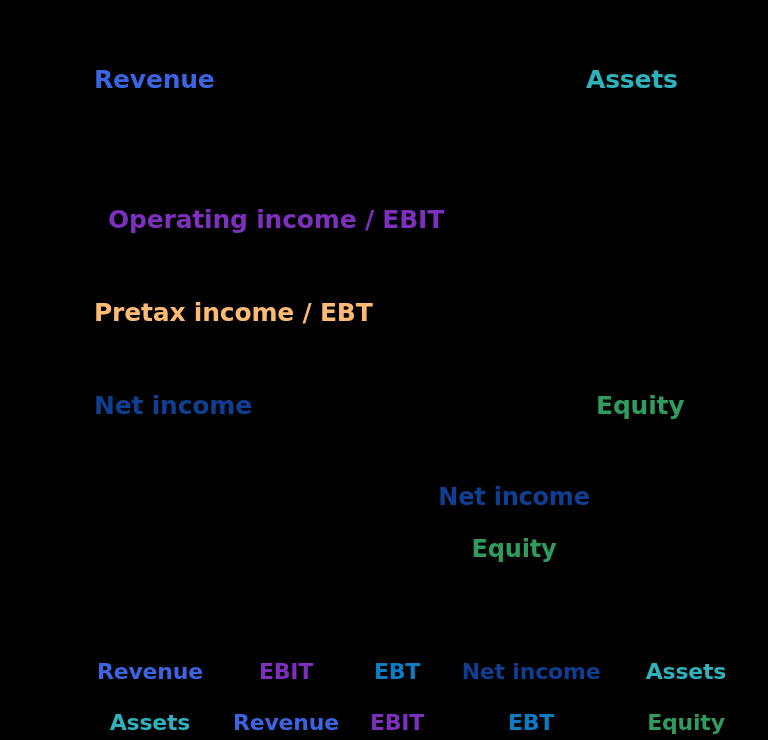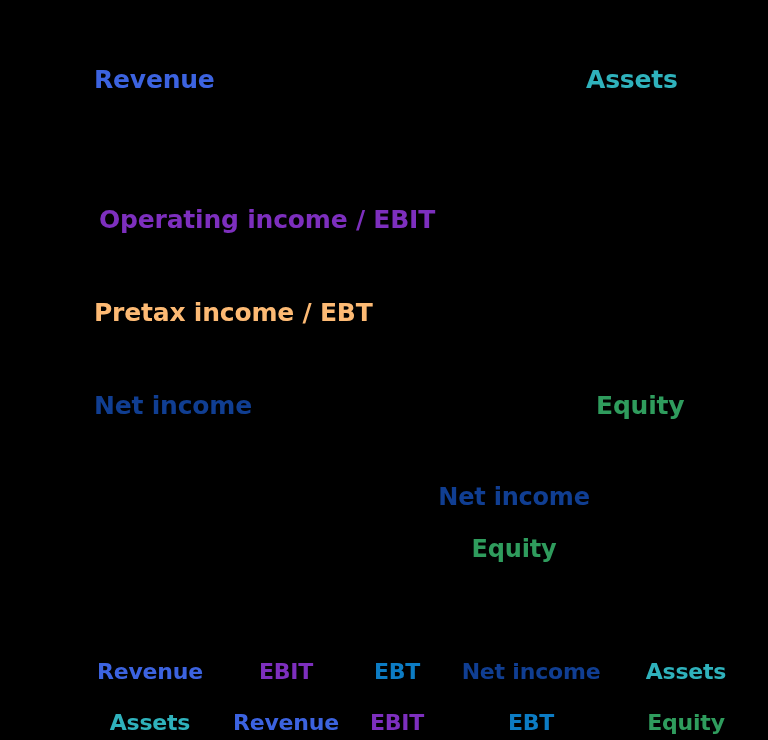--- a/index.html
+++ b/index.html
@@ -45,21 +45,21 @@
 </style>
 </head>
 <body style="background: rgb(0, 0, 0);">
 
 <div id="stage" style="background: rgb(0, 0, 0);">
 
   <span class="tok sz-lg anchor-left" style="left: 94px; top: 79px; color: rgb(60, 99, 224);">Revenue</span>
 
   <span class="tok sz-lg anchor-left" style="left: 586px; top: 79px; color: rgb(47, 178, 188);">Assets</span>
 
-  <span class="tok sz-lg anchor-left" style="left: 99px; top: 219px; color: rgb(125, 47, 190);">Operating income / EBIT</span>
+  <span class="tok sz-lg anchor-left" style="left: 108px; top: 219px; color: rgb(125, 47, 190);">Operating income / EBIT</span>
 
   <span class="tok sz-lg anchor-left" style="left: 94px; top: 312px; color: #fdba74;">Pretax income / EBT</span>
 
   <span class="tok sz-lg anchor-left" style="left: 94px; top: 405px; color: rgb(16, 62, 146);">Net income</span>
 
   <span class="tok sz-lg anchor-left" style="left: 596px; top: 405px; color: rgb(47, 156, 93);">Equity</span>
 
   <span class="tok sz-md anchor-center" style="left: 514px; top: 497px; color: rgb(16, 62, 146);">Net income</span>
 
   <span class="tok sz-md anchor-center" style="left: 514px; top: 549px; color: rgb(47, 156, 93);">Equity</span>

